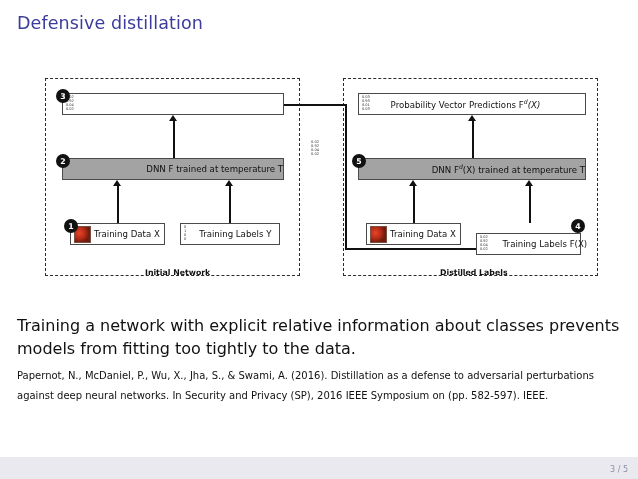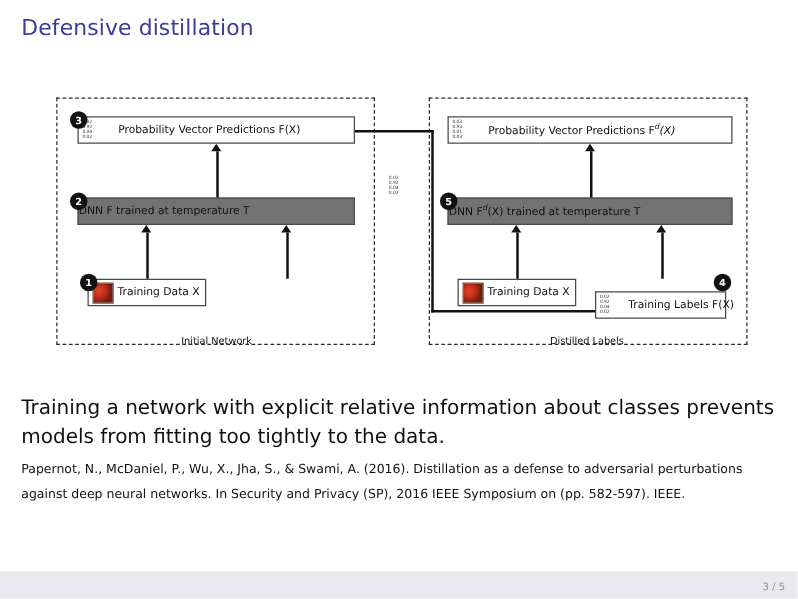--- a/index.html
+++ b/index.html
@@ -40,40 +40,40 @@
     position: absolute;
     border: 1.6px dashed #2b2b2b;
     box-sizing: border-box;
   }
   #panel-initial  { left: 5px;   top: 0px;  width: 255px; height: 198px; }
   #panel-distilled{ left: 303px; top: 0px;  width: 255px; height: 198px; }
 
   .panel-caption {
     position: absolute;
     font-size: 7.8px;
-    font-weight: normal;
+    font-weight: bold;
     color: #111;
     white-space: nowrap;
   }
   #caption-initial   { left: 105px; top: 190px; }
   #caption-distilled { left: 400px; top: 190px; }
 
   
   .node {
     position: absolute;
     box-sizing: border-box;
     border: 1.2px solid #4a4a4a;
     background: #ffffff;
     display: flex;
     align-items: center;
     font-size: 8.6px;
     color: #111;
     white-space: nowrap;
   }
-  .node.shaded { background: #737373; justify-content: flex-start; }
+  .node.shaded { background: #a3a3a3; justify-content: flex-end; }
   .node-label { padding-left: 3px; }
   .node.shaded .node-label { padding-left: 0; }
 
   
   .vec {
     display: inline-block;
     line-height: 1.08;
     font-size: 3.6px;
     color: #333;
     padding-left: 3px;
@@ -243,35 +243,43 @@
   <div class="dashed-panel" id="panel-initial"></div>
   <div class="dashed-panel" id="panel-distilled"></div>
 
   <div class="node" id="box-pvp-initial">
     <span class="vec">
       <span>0.02</span>
       <span>0.92</span>
       <span>0.04</span>
       <span>0.02</span>
     </span>
-    <span class="node-label" style="margin-left:18px;">Probability Vector Predictions F(X)</span>
   </div>
   <div class="badge" id="badge-3">3</div>
 
   <div class="node shaded" id="box-dnn-initial">
     <span class="node-label">DNN F trained at temperature T</span>
   </div>
   <div class="badge" id="badge-2">2</div>
 
   <div class="node" id="box-data-initial">
     <span class="thumb"></span>
     <span class="node-label">Training Data X</span>
   </div>
   <div class="badge" id="badge-1">1</div>
 
+  <div class="node" id="box-labels-initial">
+    <span class="vec">
+      <span>0</span>
+      <span>1</span>
+      <span>0</span>
+      <span>0</span>
+    </span>
+    <span class="node-label" style="margin-left:10px;">Training Labels Y</span>
+  </div>
 
   <div class="line vline" id="ln-i-data-up"></div>
   <div class="arrow-up" id="ar-i-data-up"></div>
   <div class="line vline" id="ln-i-labels-up"></div>
   <div class="arrow-up" id="ar-i-labels-up"></div>
   <div class="line vline" id="ln-i-dnn-up"></div>
   <div class="arrow-up" id="ar-i-dnn-up"></div>
 
   <div class="panel-caption" id="caption-initial">Initial Network</div>
 

